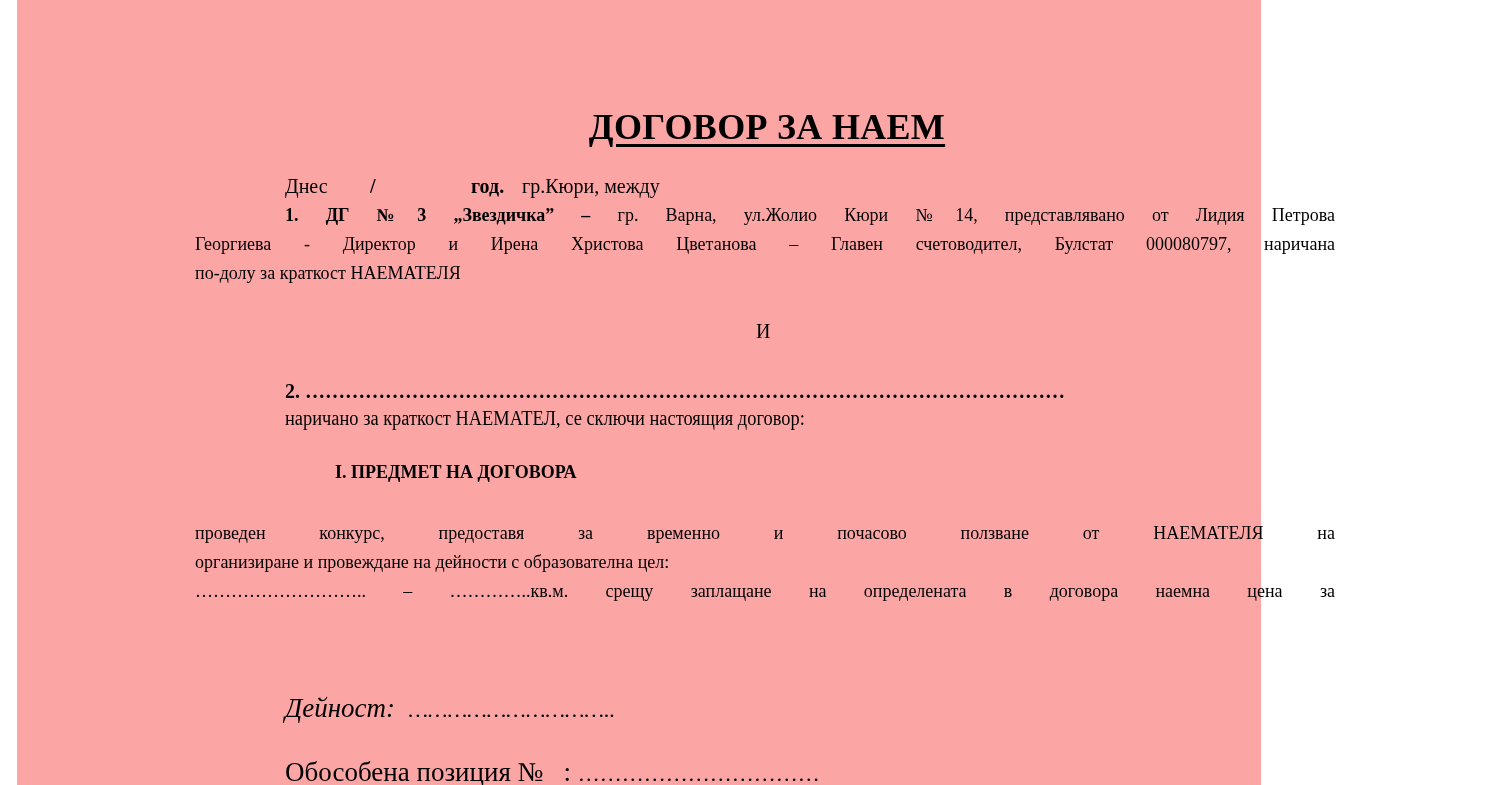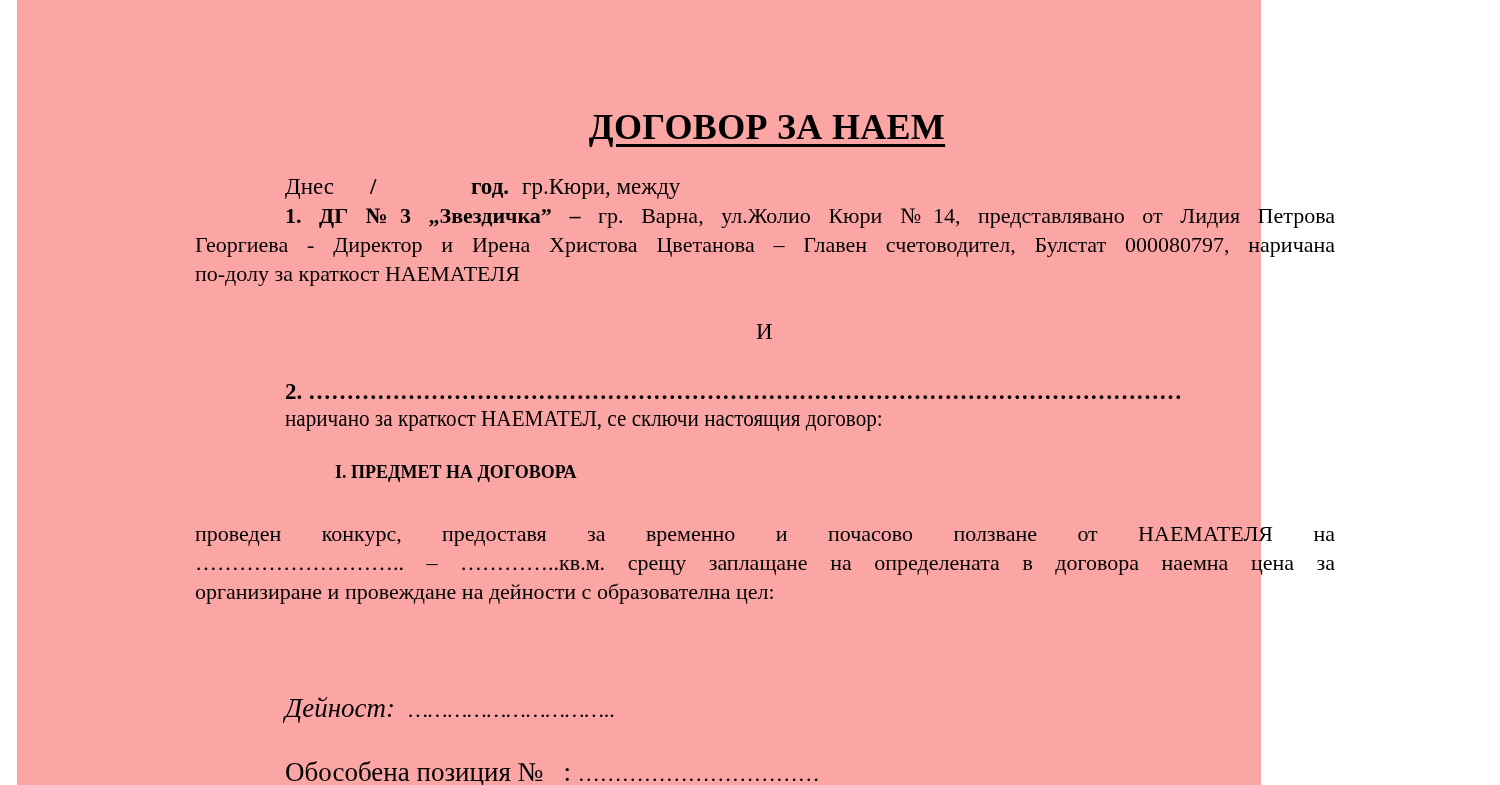--- a/index.html
+++ b/index.html
@@ -8,25 +8,25 @@
     font-family: "Liberation Serif", "DejaVu Serif", serif;
     color: #000000;
   }
   .page { position: absolute; left: 0; top: 0; width: 1244px; height: 785px; background: #fca5a5; margin-left: 17px; }
   .abs { position: absolute; white-space: nowrap; }
   .title {
     left: 0; width: 1500px; top: 106px; text-align: center;
     font-size: 36px; font-weight: bold; text-decoration: underline;
     text-decoration-thickness: 3px; text-underline-offset: 5px; letter-spacing: 0.3px;
   }
-  .txt { font-size: 23px; line-height: 29px; }
+  .txt { font-size: 20px; line-height: 29px; }
   .b { font-weight: bold; }
   .just {
     position: absolute; left: 178px; width: 1140px;
-    font-size: 22px; line-height: 29px; text-align: justify;
+    font-size: 18px; line-height: 29px; text-align: justify;
   }
   .just .line { display: block; text-align: justify; text-align-last: justify; white-space: nowrap; height: 29px; }
   .just .line.last { text-align-last: left; }
   .line { height: 29px; }
   .head { font-size: 18px; font-weight: bold; }
   .big { font-size: 27px; }
   .dots { letter-spacing: 0px; }
   .cond { display:inline-block; transform: scaleX(0.92); transform-origin: left; }
 </style>
 </head>
@@ -51,22 +51,22 @@
 
   <div class="abs txt b" style="left:268px; top:377px; width:1032px; overflow:hidden;">
     <span>2.</span> <span class="dots">……………………………………………………………………………………………………</span>
   </div>
   <div class="abs txt" style="left:268px; top:404px;"><span class="cond">наричано за краткост НАЕМАТЕЛ, се сключи настоящия договор:</span></div>
 
   <div class="abs head" style="left:318px; top:462px;">I.  ПРЕДМЕТ НА ДОГОВОРА</div>
 
   <div class="just" style="top:519px;">
     <span class="line">проведен    конкурс,  предоставя  за  временно  и  почасово  ползване  от  НАЕМАТЕЛЯ  на</span>
+    <span class="line last">организиране и провеждане на дейности с образователна цел:</span>
     <span class="line">……………………….. – …………..кв.м. срещу заплащане на определената  в договора наемна цена за</span>
-    <span class="line last">организиране и провеждане на дейности с образователна цел:</span>
   </div>
 
   <div class="abs big" style="left:268px; top:693px;font-style:italic;">
     <span>Дейност:</span>&nbsp;
     <span style="font-size:22px;">…………………………..</span>
   </div>
 
   <div class="abs big" style="left:268px; top:757px;">
     <span>Обособена позиция №</span>&nbsp;&nbsp;
     <span>:</span>

